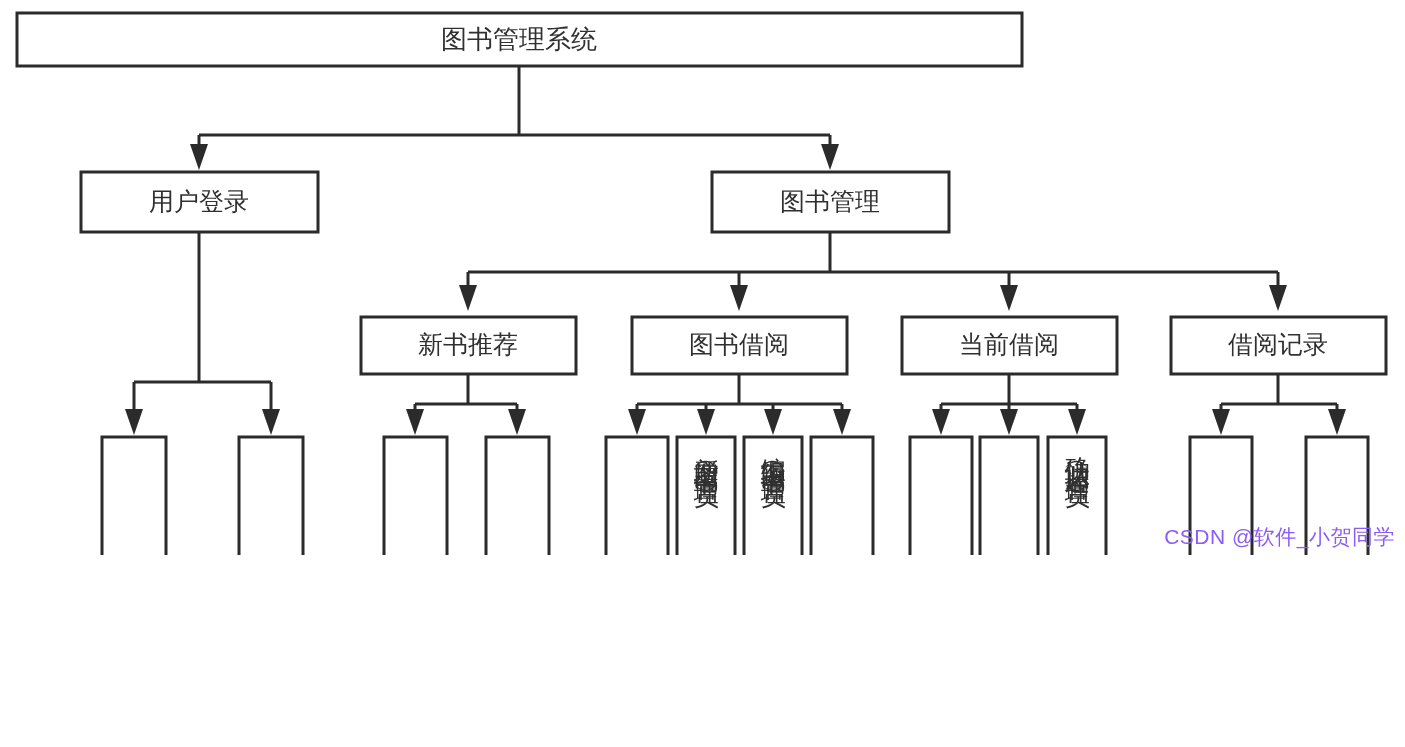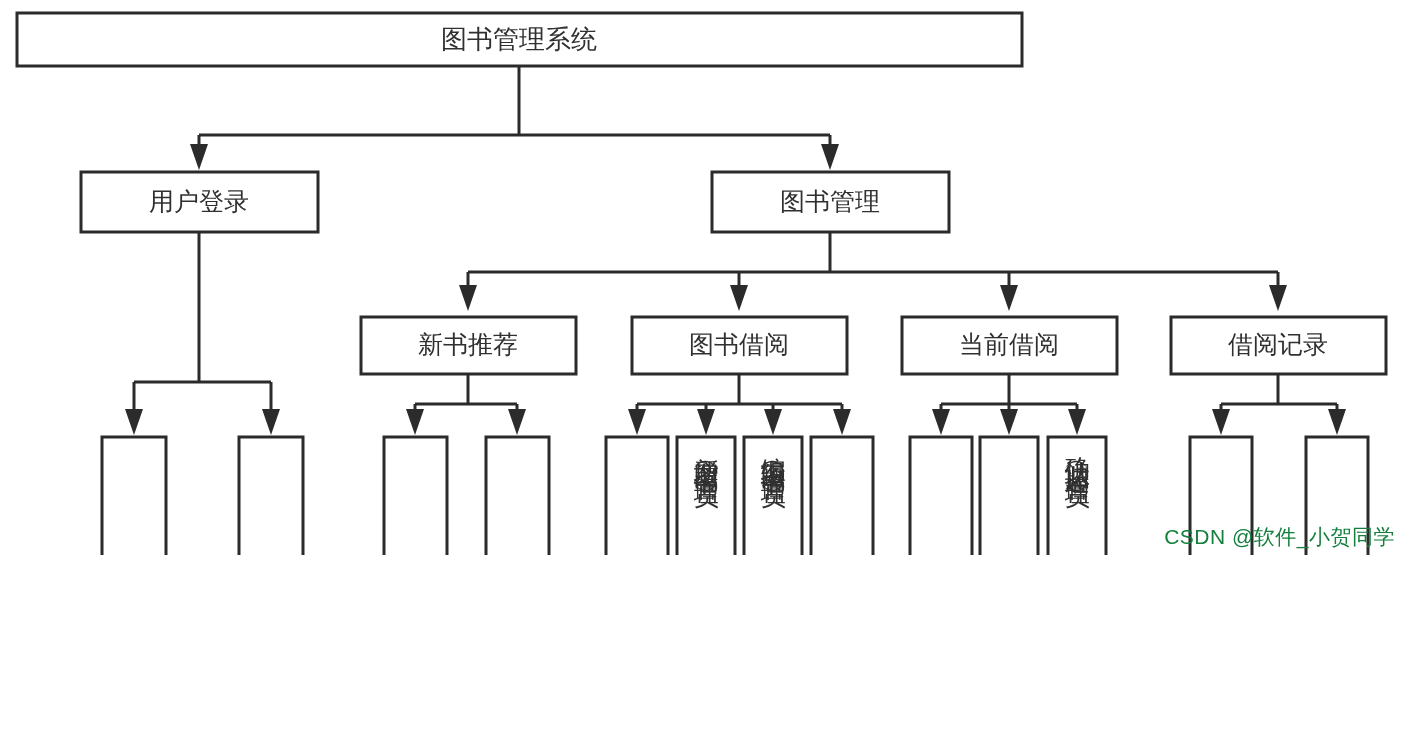--- a/index.html
+++ b/index.html
@@ -72,21 +72,21 @@
     color: #303030;
     white-space: nowrap;
     text-align: center;
   }
   .watermark {
     position: absolute;
     right: 10px;
     bottom: 4px;
     font-family: "Liberation Sans", "DejaVu Sans", sans-serif;
     font-size: 21px;
-    color: #15803d;
+    color: #8b5cf6;
     letter-spacing: 0.5px;
     white-space: nowrap;
   }
 </style>
 </head>
 <body>
 
 <div id="diagram-root">
 
   <svg class="diagram-canvas" viewBox="0 0 1405 747" xmlns="http://www.w3.org/2000/svg">

